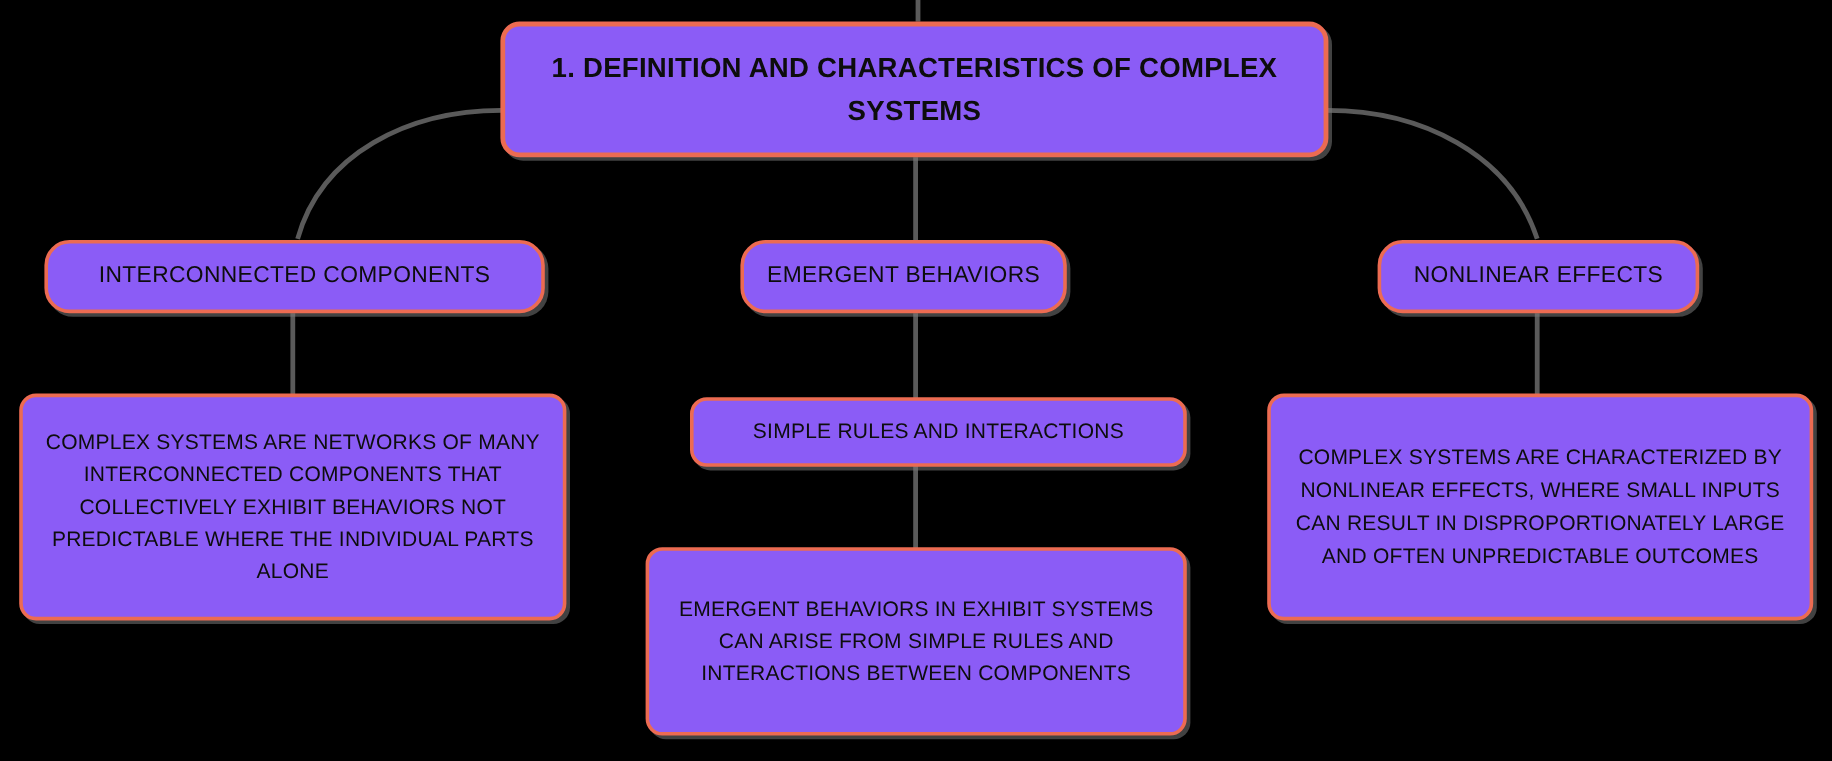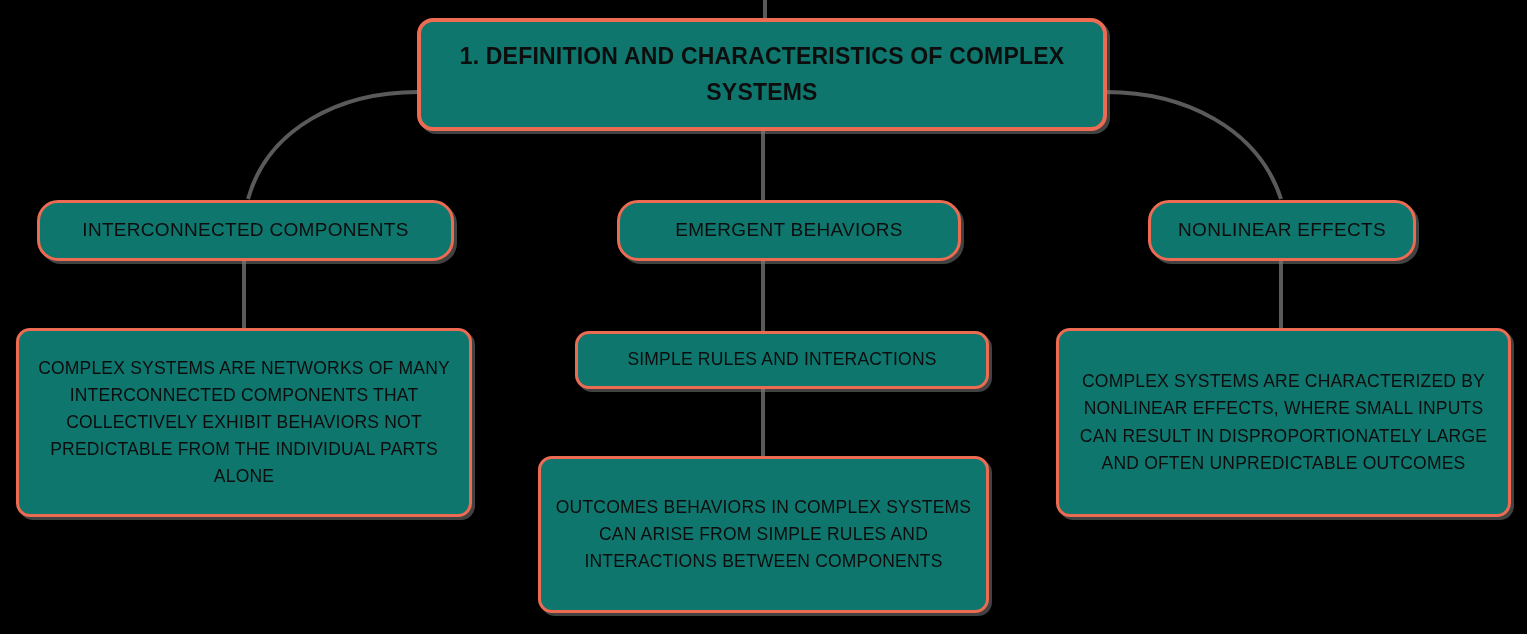--- a/index.html
+++ b/index.html
@@ -20,21 +20,21 @@
     left: 0;
     top: 0;
     width: 1527px;
     height: 634px;
     pointer-events: none;
     z-index: 1;
   }
   .node {
     position: absolute;
     box-sizing: border-box;
-    background: #0f766e;
+    background: #8b5cf6;
     border: 3px solid #EC6B52;
     border-radius: 14px;
     display: flex;
     align-items: center;
     justify-content: center;
     text-align: center;
     color: #0D0D0D;
     z-index: 2;
     box-shadow: 3px 3px 0 0 rgba(120,120,120,0.55);
   }
@@ -85,37 +85,37 @@
   </svg>
 
   <div class="node node-root" style="left:417px; top:18px; width:690px; height:113px;">
     <span class="label">1. DEFINITION AND CHARACTERISTICS OF COMPLEX SYSTEMS</span>
   </div>
 
   <div class="node node-branch" style="left:37px; top:200px; width:417px; height:61px;">
     <span class="label">INTERCONNECTED COMPONENTS</span>
   </div>
 
-  <div class="node node-branch" style="left:617px; top:200px; width:344px; height:61px;">
+  <div class="node node-branch" style="left:617px; top:200px; width:272px; height:61px;">
     <span class="label">EMERGENT BEHAVIORS</span>
   </div>
 
   <div class="node node-branch" style="left:1148px; top:200px; width:268px; height:61px;justify-content:center;">
     <span class="label">NONLINEAR EFFECTS</span>
   </div>
 
   <div class="node node-leaf" style="left:16px; top:328px; width:456px; height:189px;">
-    <span class="label">COMPLEX SYSTEMS ARE NETWORKS OF MANY INTERCONNECTED COMPONENTS THAT COLLECTIVELY EXHIBIT BEHAVIORS NOT PREDICTABLE FROM THE INDIVIDUAL PARTS ALONE</span>
+    <span class="label">COMPLEX SYSTEMS ARE NETWORKS OF MANY INTERCONNECTED COMPONENTS THAT COLLECTIVELY EXHIBIT BEHAVIORS NOT PREDICTABLE WHERE THE INDIVIDUAL PARTS ALONE</span>
   </div>
 
   <div class="node node-leaf" style="left:575px; top:331px; width:414px; height:58px;">
     <span class="label">SIMPLE RULES AND INTERACTIONS</span>
   </div>
 
   <div class="node node-leaf" style="left:538px; top:456px; width:451px; height:157px;">
-    <span class="label">OUTCOMES BEHAVIORS IN COMPLEX SYSTEMS CAN ARISE FROM SIMPLE RULES AND INTERACTIONS BETWEEN COMPONENTS</span>
+    <span class="label">EMERGENT BEHAVIORS IN EXHIBIT SYSTEMS CAN ARISE FROM SIMPLE RULES AND INTERACTIONS BETWEEN COMPONENTS</span>
   </div>
 
   <div class="node node-leaf" style="left:1056px; top:328px; width:455px; height:189px;border-radius:14px;">
     <span class="label">COMPLEX SYSTEMS ARE CHARACTERIZED BY NONLINEAR EFFECTS, WHERE SMALL INPUTS CAN RESULT IN DISPROPORTIONATELY LARGE AND OFTEN UNPREDICTABLE OUTCOMES</span>
   </div>
 
 </div>
 
 </body></html>

